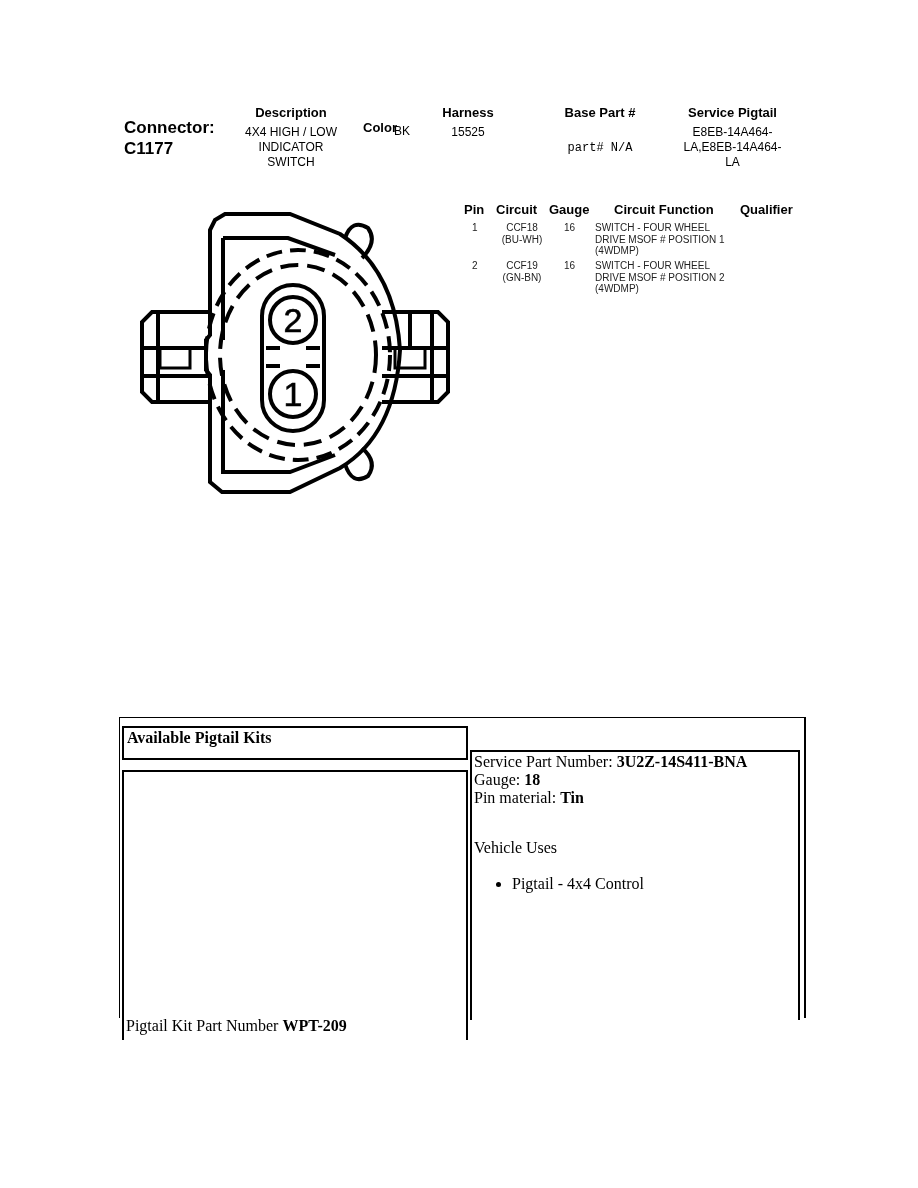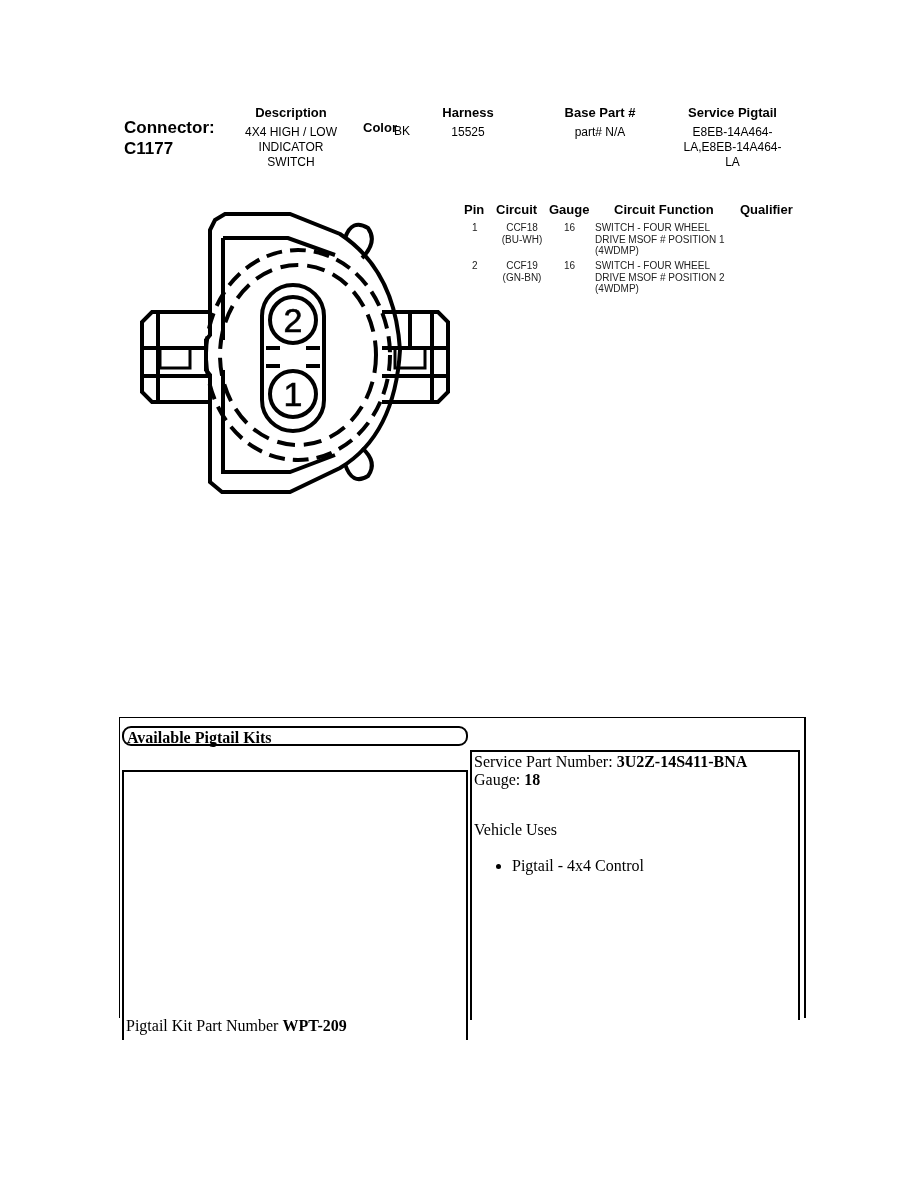--- a/index.html
+++ b/index.html
@@ -34,21 +34,21 @@
   <div>SWITCH</div>
 </div>
 
 <div class="abs sans hdr" style="left:350px;top:120px;width:60px;">Color</div>
 <div class="abs sans val" style="left:350px;top:124px;width:60px;text-align:right;">BK</div>
 
 <div class="abs sans hdr" style="left:428px;top:105px;width:80px;">Harness</div>
 <div class="abs sans val" style="left:428px;top:125px;width:80px;">15525</div>
 
 <div class="abs sans hdr" style="left:545px;top:105px;width:110px;">Base Part #</div>
-<div class="abs sans val" style="left:545px;top:125px;width:110px;">part# N/A</div>
+<div class="abs sans val" style="left:545px;top:141px;width:110px;font-family:Liberation Mono, monospace;">part# N/A</div>
 
 <div class="abs sans hdr" style="left:670px;top:105px;width:125px;">Service Pigtail</div>
 <div class="abs sans val" style="left:665px;top:125px;width:135px;">
   <div>E8EB-14A464-</div>
   <div>LA,E8EB-14A464-</div>
   <div>LA</div>
 </div>
 
 <div class="abs sans pt-hdr" style="left:464px;top:202px;">Pin</div>
 <div class="abs sans pt-hdr" style="left:496px;top:202px;">Circuit</div>
@@ -104,29 +104,30 @@
 
   <rect x="132" y="85" width="62" height="146" rx="31"></rect>
   <circle cx="163" cy="120" r="23"></circle>
   <circle cx="163" cy="194" r="23"></circle>
   <path d="M136 148 L150 148 M176 148 L190 148 M136 166 L150 166 M176 166 L190 166"></path>
   <text x="163" y="132" text-anchor="middle" font-family="Liberation Sans, sans-serif" font-size="34" stroke-width="0.6" fill="#000">2</text>
   <text x="163" y="206" text-anchor="middle" font-family="Liberation Sans, sans-serif" font-size="34" stroke-width="0.6" fill="#000">1</text>
 </svg>
 
 <div class="abs tbl">
-  <div class="cell serif" style="left:2px;top:8px;width:346px;height:20px;padding:1px 3px;border-radius:9px;">
+  <div class="cell serif" style="left:2px;top:8px;width:346px;height:34px;padding:1px 3px;">
     <span class="serif-txt" style="font-weight:bold;">Available Pigtail Kits</span>
   </div>
   <div class="cell serif" style="left:2px;top:32px;width:346px;height:270px;border-bottom:none;margin-top:20px;">
     <div class="abs serif-txt" style="left:2px;top:245px;">
       <span>Pigtail Kit Part Number </span><b>WPT-209</b>
     </div>
   </div>
   <div class="cell serif" style="left:350px;top:32px;width:330px;height:270px;border-bottom:none;padding:1px 2px;">
     <div class="serif-txt"><span>Service Part Number: </span><b>3U2Z-14S411-BNA</b></div>
     <div class="serif-txt"><span>Gauge: </span><b>18</b></div>
+    <div class="serif-txt"><span>Pin material: </span><b>Tin</b></div>
     <div class="serif-txt" style="margin-top:32px;">Vehicle Uses</div>
     <ul class="serif-txt" style="margin:18px 0 0 0;padding-left:38px;">
       <li>Pigtail - 4x4 Control</li>
     </ul>
   </div>
 </div>
 
 </body></html>

